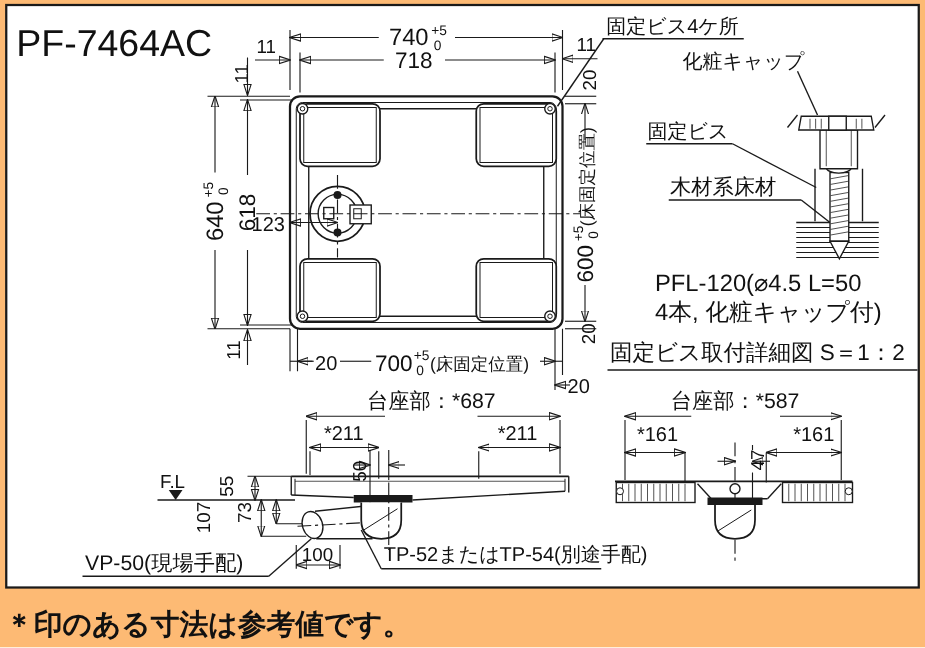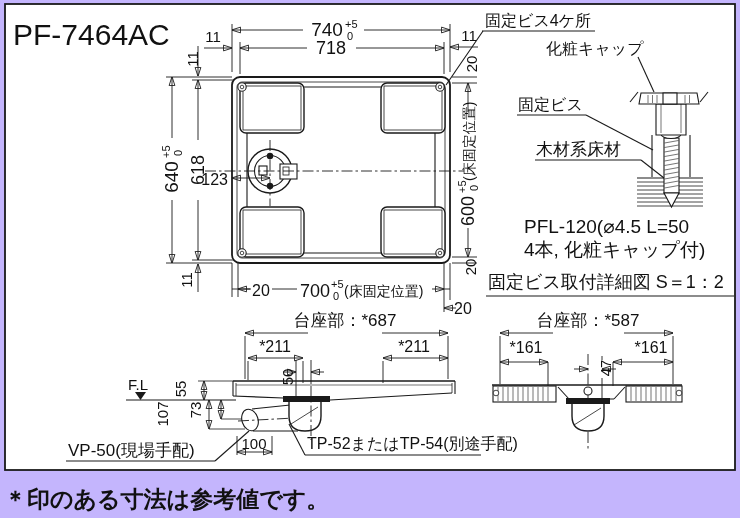--- a/index.html
+++ b/index.html
@@ -1,16 +1,16 @@
 <!DOCTYPE html>
 <html><head>
 <meta charset="utf-8">
 <style>
   html,body{margin:0;padding:0;background:#fff;}
-  .sheet{position:relative;width:740px;height:518px;background:#c4b5fd;overflow:hidden;
+  .sheet{position:relative;width:740px;height:518px;background:#fdba74;overflow:hidden;
          font-family:"Liberation Sans", sans-serif;}
   svg{position:absolute;left:0;top:0;}
   svg line,svg path,svg rect,svg circle,svg ellipse{stroke:#1a1a1a;fill:none;}
   .sw2{stroke-width:1.8}.sw15{stroke-width:1.4}.sw1{stroke-width:1.1}.sw08{stroke-width:0.8}.sw06{stroke-width:0.6}
   .dim{stroke-width:0.9}
   .cl{stroke-width:0.9;stroke-dasharray:11 3 2.5 3;}
   .fw{fill:#fff}
   .fd{fill:#1a1a1a;stroke:none}
   text{fill:#111;stroke:none;font-family:"Liberation Sans", sans-serif;}
   .t31{font-size:30px}.t23{font-size:23px;font-weight:bold}

